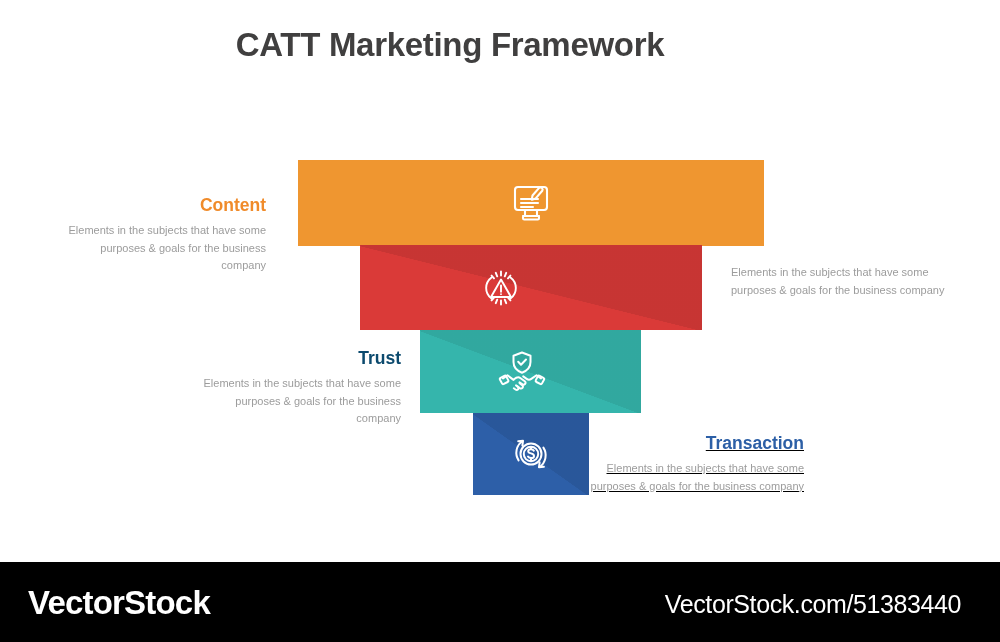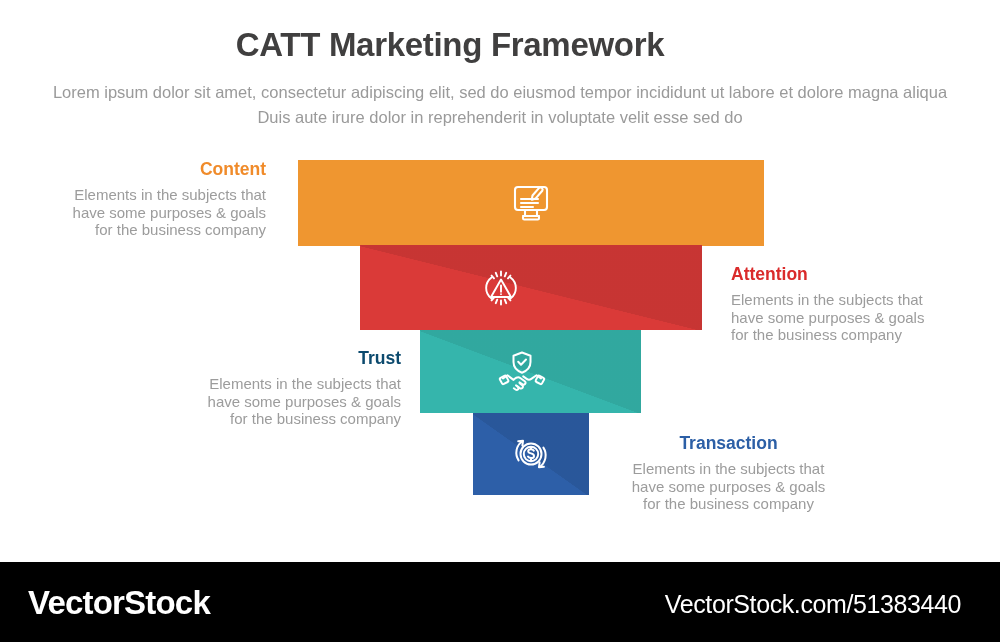--- a/index.html
+++ b/index.html
@@ -48,32 +48,32 @@
   }
   .icon-wrap svg{display:block;}
   .bar-orange .icon-wrap{justify-content:center;}
   .bar-red .icon-wrap{transform:translateX(-30px);}
   .bar-teal .icon-wrap{transform:translateX(-9px);}
   .bar-blue .icon-wrap{transform:translateX(0px);}
 
   
   .block{position:absolute;}
   .block .head{font-size:17.5px;font-weight:bold;line-height:20px;margin-bottom:7px;}
-  .block .desc{font-size:15px;color:#9C9C9C;line-height:17.5px;}
+  .block .desc{font-size:11px;color:#9C9C9C;line-height:17.5px;}
 
   .blk-content{left:60px;top:159px;width:206px;text-align:right;}
-  .blk-content .head{color:#F08B2A;}
+  .blk-content .head{color:#F08B2A;margin-top:36px;}
 
   .blk-attention{left:731px;top:264px;width:215px;text-align:left;}
   .blk-attention .head{color:#DA2B2B;}
 
   .blk-trust{left:190px;top:348px;width:211px;text-align:right;}
   .blk-trust .head{color:#0c4a6e;}
 
-  .blk-transaction{left:621px;top:433px;width:215px;text-align:center;}
+  .blk-transaction{left:589px;top:433px;width:215px;text-align:right;text-decoration:underline;}
   .blk-transaction .head{color:#2C5FA6;}
 
   
   .footer{
     position:absolute;left:0;top:562px;width:1000px;height:80px;
     background:#000000;
   }
   .footer-logo{
     position:absolute;left:28px;top:22px;
     color:#ffffff;font-size:33px;font-weight:bold;letter-spacing:-0.8px;
@@ -82,21 +82,20 @@
     position:absolute;right:39px;top:28px;
     color:#ffffff;font-size:25px;font-weight:400;letter-spacing:-0.4px;
   }
 </style>
 </head>
 <body>
 
 <div class="canvas">
 
   <div class="title">CATT Marketing Framework</div>
-  <div class="subtitle">Lorem ipsum dolor sit amet, consectetur adipiscing elit, sed do eiusmod tempor incididunt ut labore et dolore magna aliqua Duis aute irure dolor in reprehenderit in voluptate velit esse sed do</div>
 
   <div class="bar bar-orange">
     <div class="shade shade-orange"></div>
     <div class="icon-wrap">
       <svg width="52" height="52" viewBox="0 0 52 52" fill="none" stroke="#ffffff" stroke-width="2.1" stroke-linecap="round" stroke-linejoin="round">
         <rect x="10" y="10" width="32" height="23" rx="3"></rect>
         <path d="M22 39h8M18 39h16M20 33v6M32 33v6"></path>
         <rect x="18" y="39" width="16" height="3.5" rx="1.2"></rect>
         <path d="M16 22h17M16 26h17M16 30h12"></path>
         <path d="M27.5 18.5l6.6-7.6a2.2 2.2 0 0 1 3.2 2.9l-6.6 7.6-3.9 1.3z" fill="#EF9630"></path>
@@ -150,21 +149,20 @@
       </svg>
     </div>
   </div>
 
   <div class="block blk-content">
     <div class="head">Content</div>
     <div class="desc">Elements in the subjects that have  some purposes &amp; goals for the  business company</div>
   </div>
 
   <div class="block blk-attention">
-    <div class="head">Attention</div>
     <div class="desc">Elements in the subjects that have  some purposes &amp; goals for the  business company</div>
   </div>
 
   <div class="block blk-trust">
     <div class="head">Trust</div>
     <div class="desc">Elements in the subjects that have  some purposes &amp; goals for the  business company</div>
   </div>
 
   <div class="block blk-transaction">
     <div class="head">Transaction</div>

